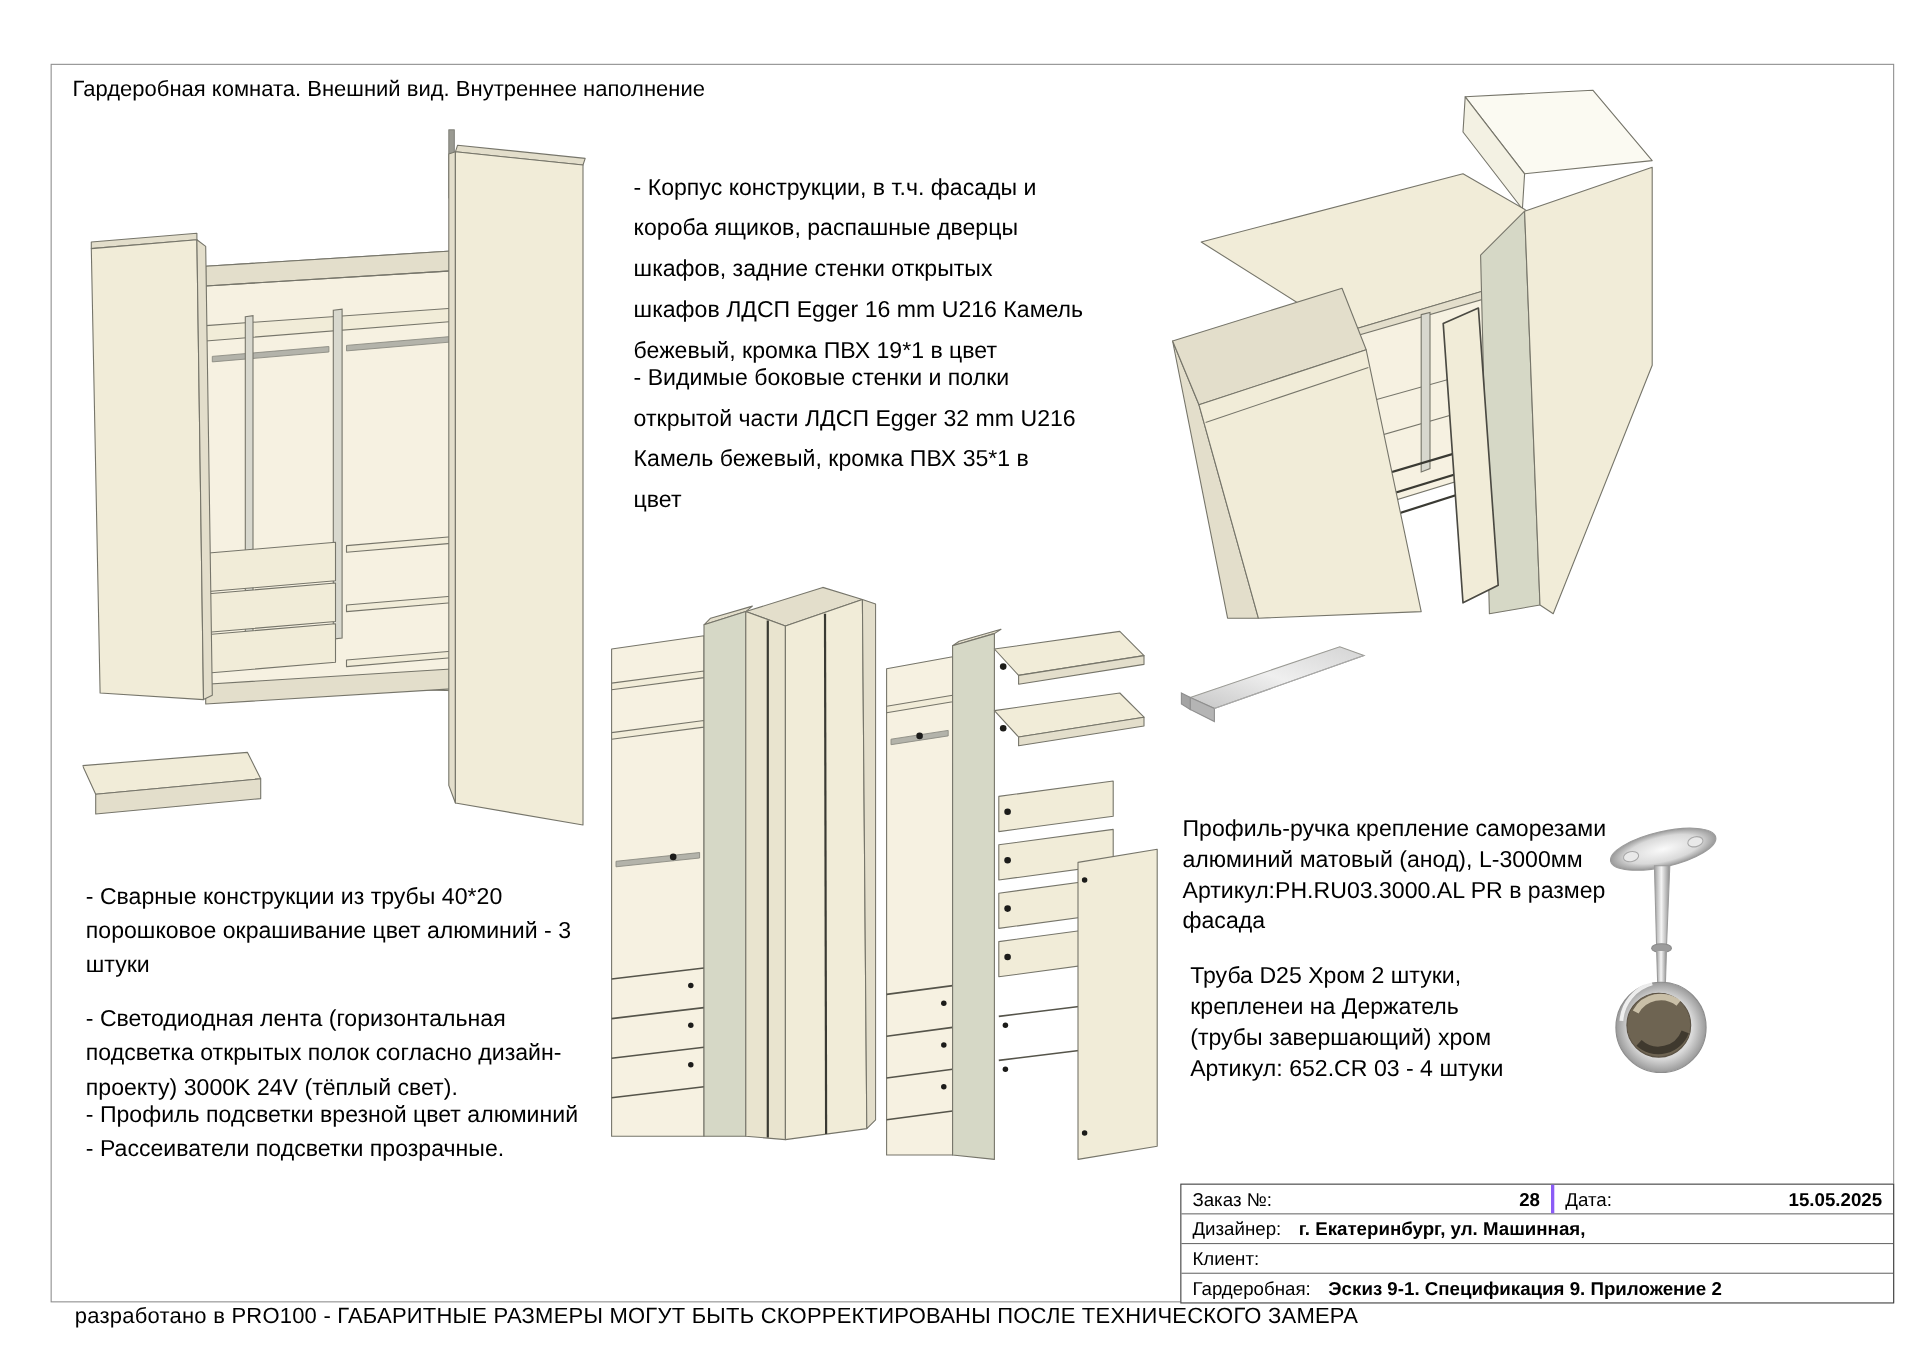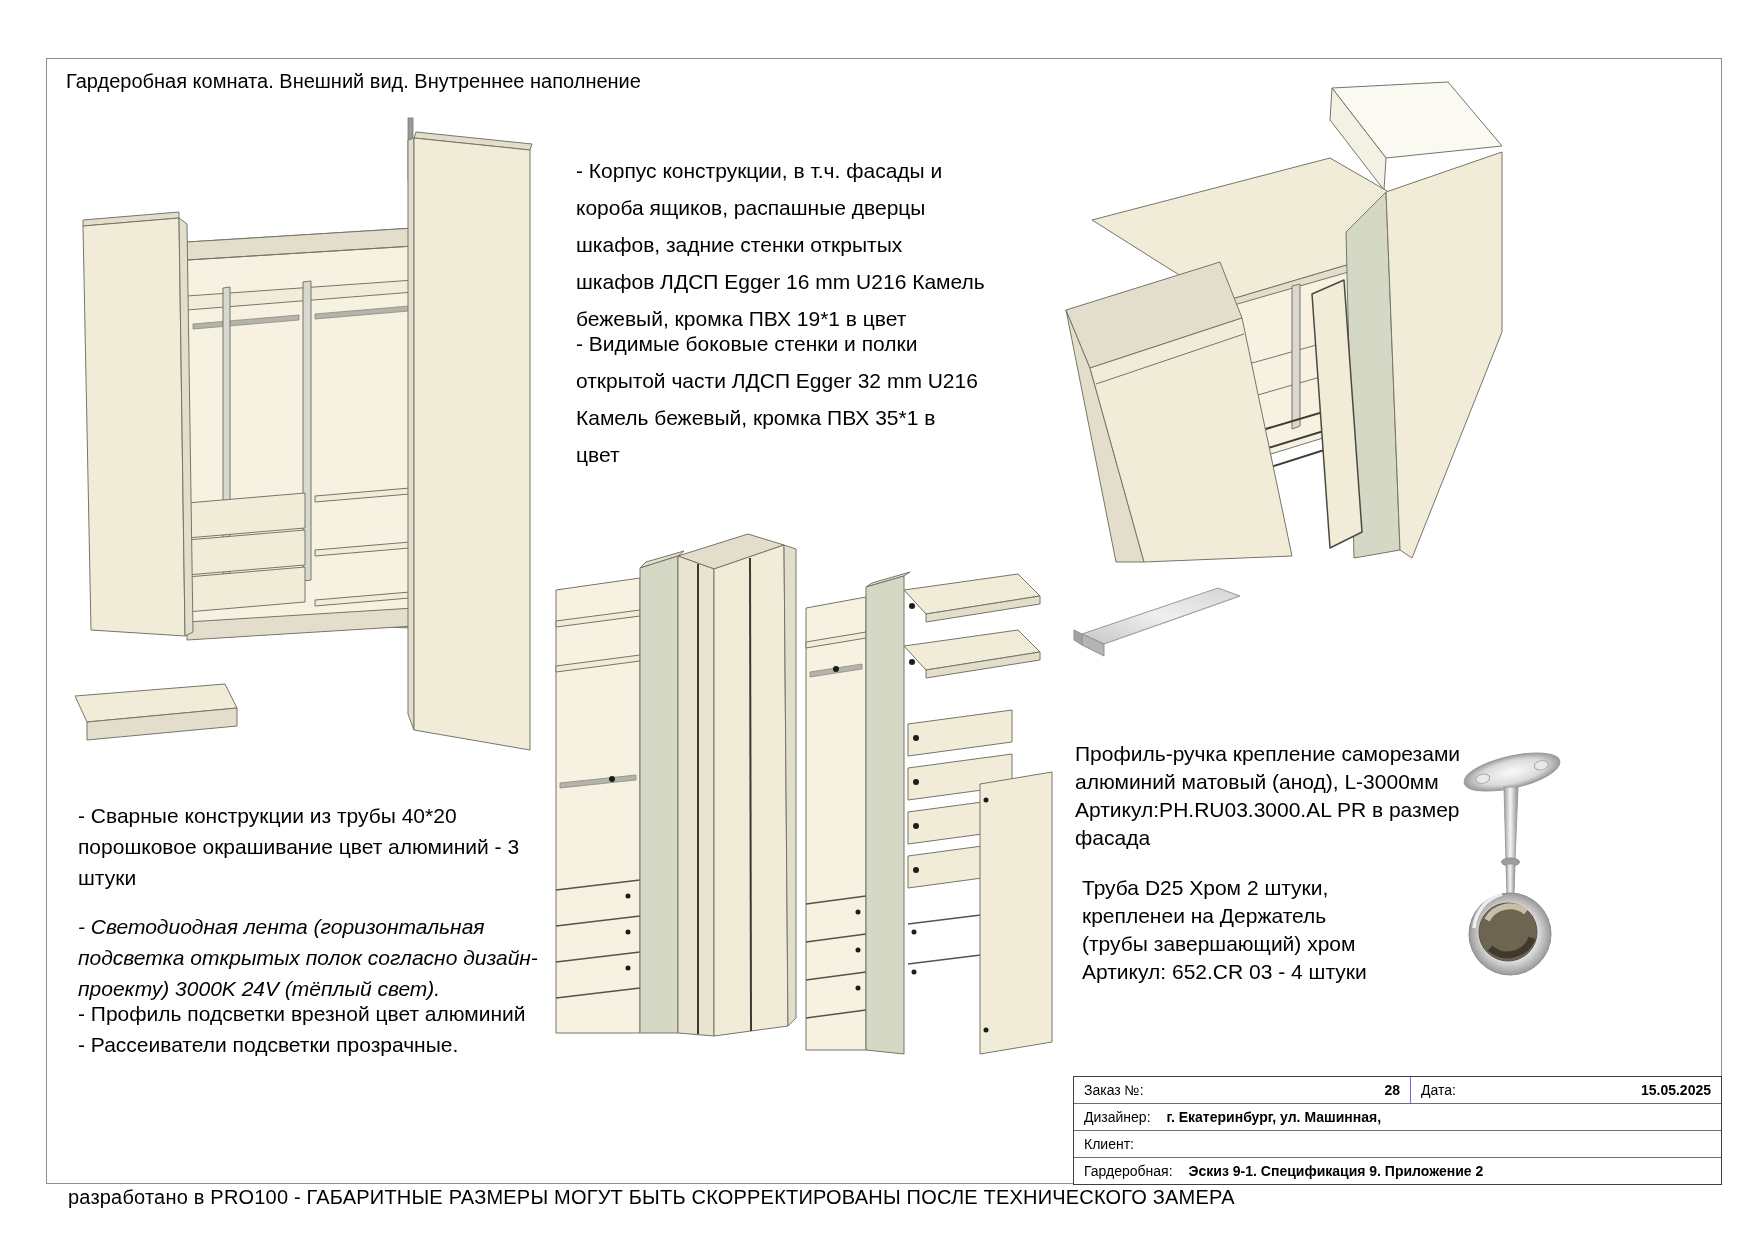--- a/index.html
+++ b/index.html
@@ -5,21 +5,21 @@
   html,body{margin:0;padding:0;background:#ffffff;}
   .page{position:relative;width:1754px;height:1240px;background:#fff;overflow:hidden;
         font-family:"Liberation Sans",sans-serif;color:#000;}
   .border-frame{position:absolute;left:46px;top:58px;width:1674px;height:1124px;
         border:1px solid #8f8f8f;}
   .title{position:absolute;left:66px;top:70px;font-size:20px;}
   .note{position:absolute;white-space:pre-line;font-size:21px;}
   .nb1{left:576px;top:152px;width:450px;line-height:37px;}
   .nb2{left:576px;top:325px;width:450px;line-height:37px;}
   .nb3{left:78px;top:800px;width:490px;line-height:31px;}
-  .nb4{left:78px;top:911px;width:490px;line-height:31px;font-style:italic;}
+  .nb4{left:78px;top:911px;width:490px;line-height:31px;}
   .nb5{left:78px;top:1000px;width:510px;line-height:28px;}
   .nb6{left:78px;top:1031px;width:510px;line-height:28px;}
   .nb7{left:1075px;top:740px;width:440px;line-height:28px;}
   .nb8{left:1082px;top:874px;width:380px;line-height:28px;}
   .render{position:absolute;}
   .r-corner{left:75px;top:110px;width:465px;height:650px;}
   .r-room{left:980px;top:80px;width:530px;height:485px;}
   .r-closed{left:552px;top:528px;width:245px;height:537px;}
   .r-open{left:800px;top:552px;width:260px;height:512px;}
   .r-handle{left:1068px;top:576px;width:185px;height:88px;}
@@ -37,26 +37,26 @@
   .postf{fill:#d8d8ce;stroke:var(--edge);stroke-width:1;}
   .rail{fill:#b3b3aa;stroke:#8b8b82;stroke-width:0.8;}
   .pole{fill:#9a9a92;stroke:#77776f;stroke-width:0.8;}
   .el{stroke:var(--edge);stroke-width:1;fill:none;}
   .seam{stroke:var(--seam);stroke-width:2;fill:none;}
   .seam1{stroke:#55544a;stroke-width:1.5;fill:none;}
   .knob{fill:#1c1c1a;}
 
   
   .order-table{position:absolute;left:1073px;top:1076px;width:649px;
-        border:1px solid #3f3f3f;background:#fff;font-size:14px;box-sizing:border-box;}
+        border:1px solid #3f3f3f;background:#fff;font-size:17px;box-sizing:border-box;}
   .ot-row{display:flex;height:26px;line-height:25px;border-top:1px solid #6e6e6e;align-items:center;}
   .ot-row:first-child{border-top:none;}
   .ot-cell{display:flex;justify-content:space-between;padding:0 10px;box-sizing:border-box;height:100%;align-items:center;}
   .c1{width:336px;}
-  .c2{flex:1;border-left:1px solid #8b5cf6;}
+  .c2{flex:1;border-left:3px solid #8b5cf6;}
   .lbl{padding-left:10px;}
   .vb{font-weight:bold;}
   .vb-off{font-weight:bold;margin-left:16px;}
 
   .footer{position:absolute;left:68px;top:1186px;font-size:20px;letter-spacing:0.2px;}
 </style>
 </head>
 <body>
 
 <div class="page">

